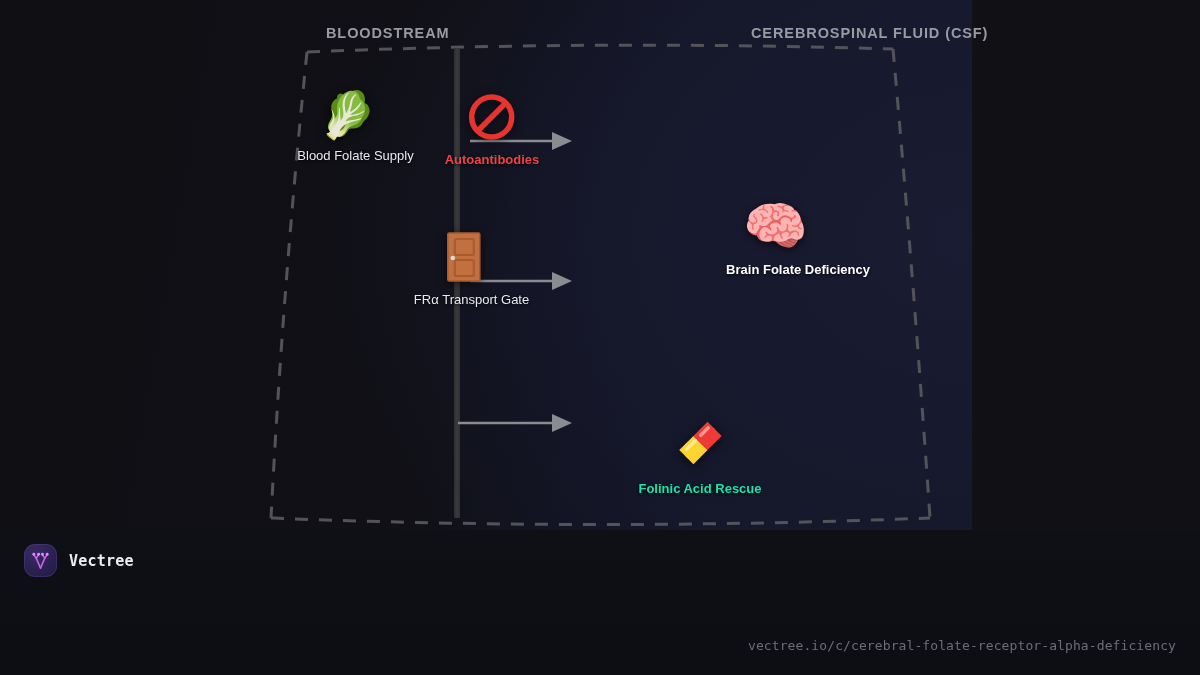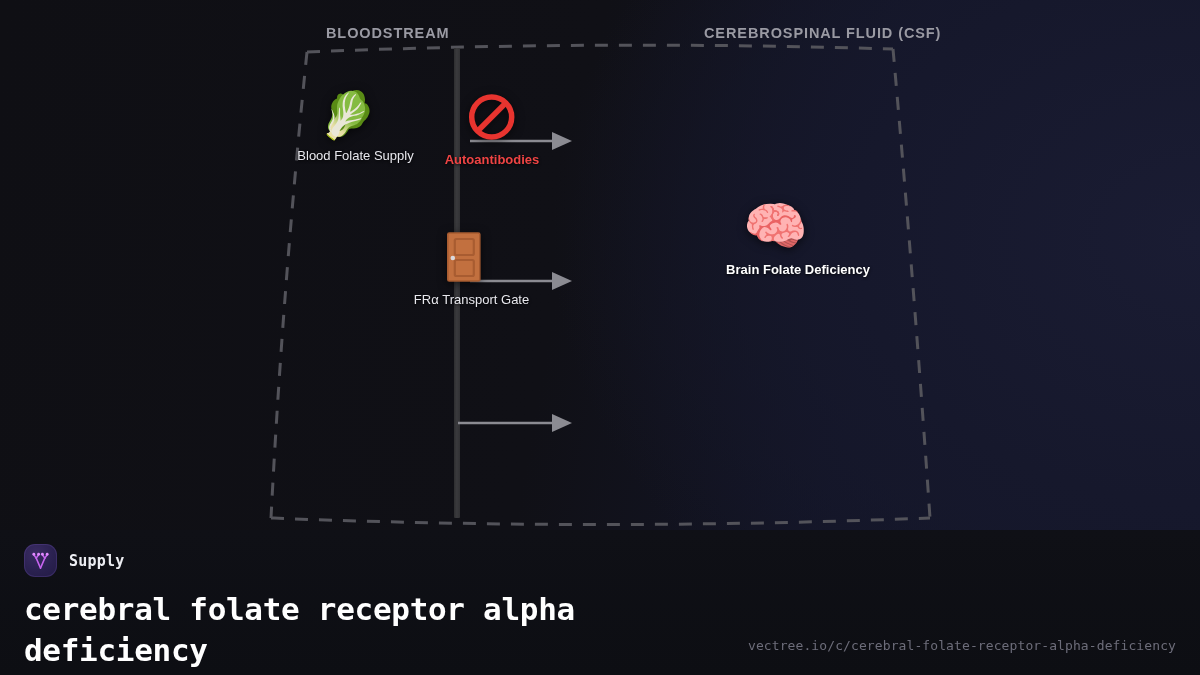--- a/index.html
+++ b/index.html
@@ -3,41 +3,41 @@
 <meta charset="utf-8">
 <style>
   * { margin:0; padding:0; box-sizing:border-box; }
   html,body { width:1200px; height:675px; overflow:hidden; }
   body {
     font-family:"Liberation Sans", sans-serif;
     background:#101015;
     position:relative;
   }
   #stage {
-    position:absolute; inset:0; width:1200px; height:675px;
+    position:absolute; inset:0; width:972px; height:675px;
     background:
       radial-gradient(ellipse 900px 700px at 100% 35%, #1a1c33 0%, #16182c 38%, rgba(18,19,32,0) 72%),
       linear-gradient(100deg, #0f0f14 0%, #101016 46%, #131527 70%, #15172b 100%);
   }
   #diagram {
     position:absolute; left:0; top:0; width:1200px; height:530px;
     overflow:hidden;
   }
 
   
   .region-label {
     position:absolute;
     font-size:14.5px;
     font-weight:bold;
     letter-spacing:0.9px;
     color:#9a9aa3;
     white-space:nowrap;
   }
   #label-bloodstream { left:326px; top:25px; }
-  #label-csf { left:704px; top:25px; }
+  #label-csf { left:751px; top:25px; }
 
   
   #boundary { position:absolute; left:0; top:0; width:1200px; height:530px; pointer-events:none; }
 
   
   #barrier {
     position:absolute;
     left:454px; top:48px;
     width:6px; height:470px;
     background:linear-gradient(90deg,#2e2e30 0%,#3a3a3d 45%,#313134 100%);
@@ -171,20 +171,35 @@
         </svg>
       </span>
       <span class="cap cap-plain">FRα Transport Gate</span>
     </div>
 
     <div class="node" id="node-brain">
       <span class="emoji">🧠</span>
       <span class="cap cap-strong">Brain Folate Deficiency</span>
     </div>
 
+    <div class="node" id="node-rescue">
+      <span class="emoji">
+        <svg class="glyph" width="56" height="56" viewBox="0 0 56 56">
+          <g transform="rotate(-45 28 28)">
+            <rect x="8" y="18" width="20" height="20" fill="#fdd431"></rect>
+            <path d="M 18 18 A 10 10 0 0 0 18 38 Z" fill="#fdd431"></path>
+            <rect x="28" y="18" width="20" height="20" fill="#ef3b35"></rect>
+            <path d="M 38 18 A 10 10 0 0 1 38 38 Z" fill="#ef3b35"></path>
+            <rect x="12" y="21" width="16" height="3.4" rx="1.7" fill="#fff0a0" opacity=".85"></rect>
+            <rect x="32" y="21" width="14" height="3.4" rx="1.7" fill="#ffb0ac" opacity=".8"></rect>
+          </g>
+        </svg>
+      </span>
+      <span class="cap cap-accent">Folinic Acid Rescue</span>
+    </div>
 
   </div>
 
   <div id="footer">
     <div id="brand-row">
       <div id="brand-logo">
         <svg width="21" height="21" viewBox="0 0 22 22">
           <g stroke="#c765f0" stroke-width="1.6" fill="none" stroke-linecap="round">
             <path d="M 11 19 L 6.5 8.5"></path>
             <path d="M 11 19 L 15.5 8.5"></path>
@@ -194,19 +209,18 @@
             <path d="M 15.5 8.5 L 18 5"></path>
           </g>
           <g fill="#e08aff">
             <circle cx="4" cy="4.4" r="1.5"></circle>
             <circle cx="9" cy="4.4" r="1.5"></circle>
             <circle cx="13" cy="4.4" r="1.5"></circle>
             <circle cx="18" cy="4.4" r="1.5"></circle>
           </g>
         </svg>
       </div>
-      <div id="brand-name">Supply</div>
-    </div>
-    <div id="page-title">cerebral folate receptor alpha deficiency</div>
+      <div id="brand-name">Vectree</div>
+    </div>
     <div id="footer-url">vectree.io/c/cerebral-folate-receptor-alpha-deficiency</div>
   </div>
 
 </div>
 
 </body></html>

